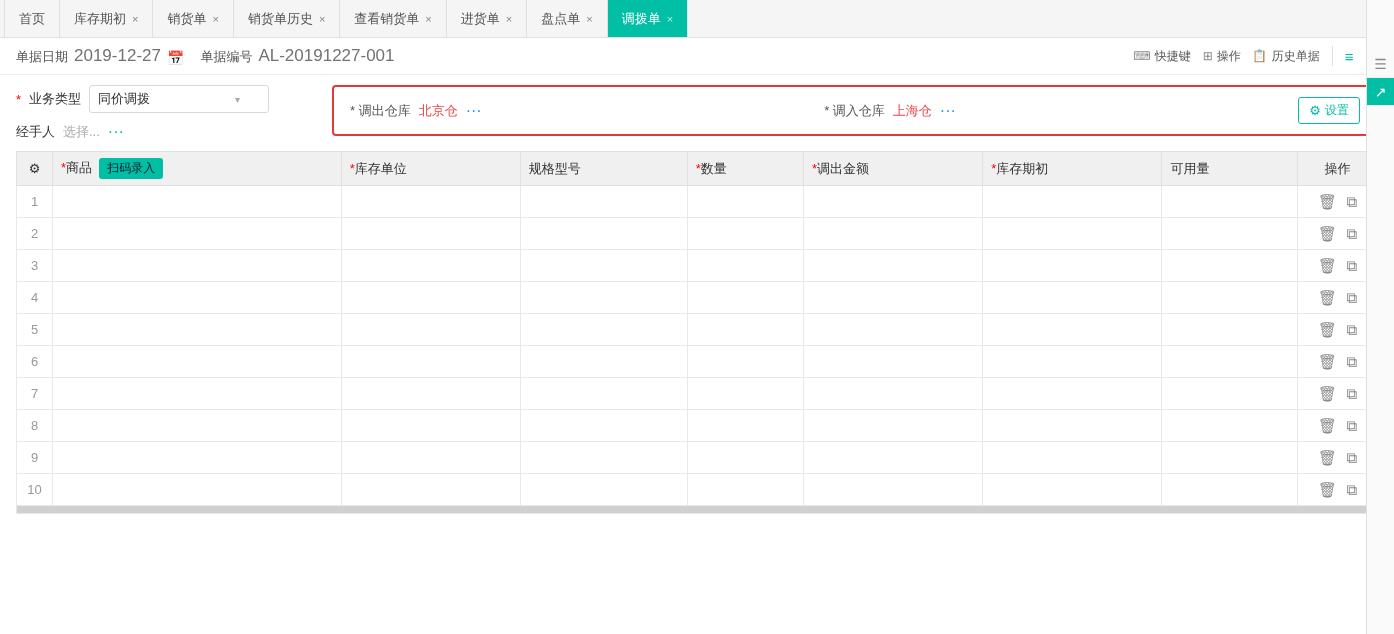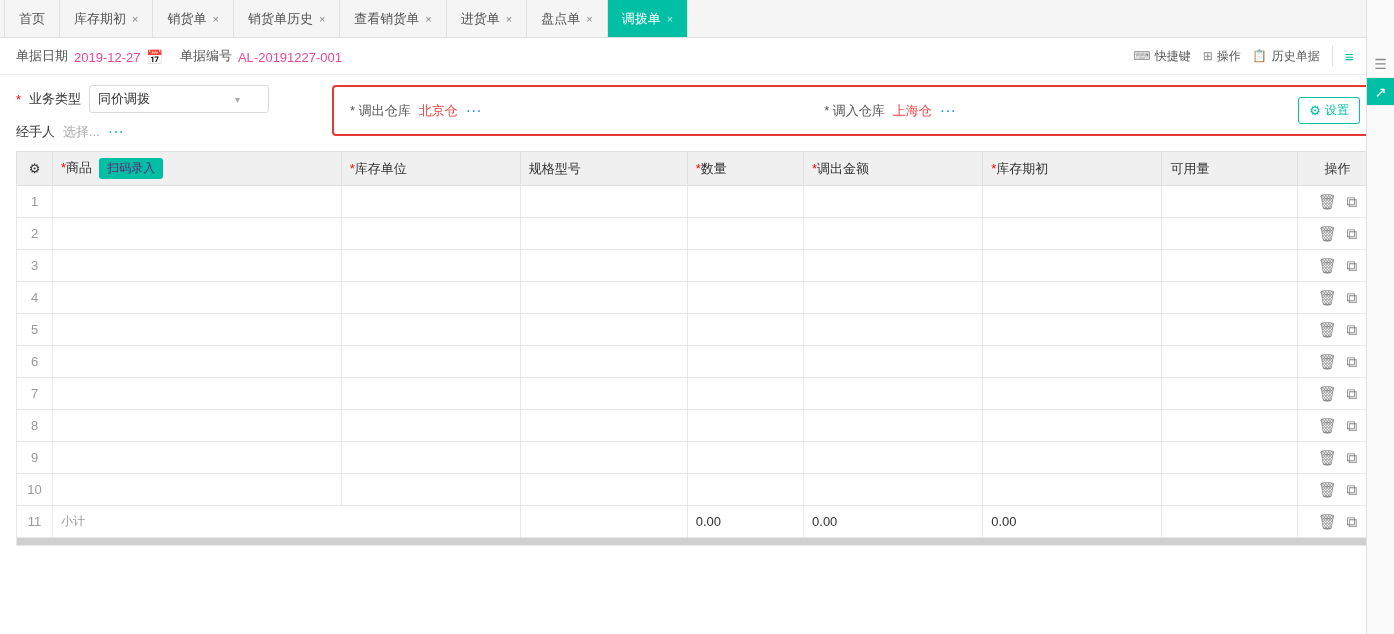--- a/index.html
+++ b/index.html
@@ -26,21 +26,21 @@
       margin-left: auto; font-size: 18px; cursor: pointer; color: #999; padding: 0 8px;
     }
 
     
     .toolbar {
       display: flex; align-items: center; padding: 8px 16px; border-bottom: 1px solid #eee;
       gap: 16px;
     }
     .toolbar-field { display: flex; align-items: flex-end; gap: 6px; }
     .toolbar-label { color: #555; font-size: 13px; }
-    .toolbar-value { color: #ec4899; font-size: 13px; }
+    .toolbar-value { color: #737373; font-size: 17px; }
     .toolbar-icon { color: #00bfa5; cursor: pointer; font-size: 14px; }
     .toolbar-right { margin-left: auto; display: flex; align-items: center; gap: 12px; }
     .toolbar-right-item { display: flex; align-items: center; gap: 4px; color: #555; cursor: pointer; font-size: 12px; }
     .toolbar-right-item .icon { color: #888; }
     .grid-icon { font-size: 15px; color: #888; cursor: pointer; }
     .grid-icon.active { color: #00bfa5; }
 
     
     .form-area {
       display: flex; align-items: flex-start; padding: 10px 16px; gap: 16px;
@@ -83,21 +83,21 @@
       font-weight: normal; color: #333; white-space: nowrap;
     }
     td {
       border: 1px solid #e8e8e8; padding: 5px 8px; height: 32px;
       color: #333; background: #fff;
     }
     .row-num { color: #999; text-align: center; width: 36px; }
     .op-cell { text-align: center; white-space: nowrap; }
     .op-btn { background: none; border: none; cursor: pointer; color: #888; font-size: 15px; padding: 0 3px; }
     .scan-btn {
-      background: #00bfa5; color: #701a75; border: none; border-radius: 3px;
+      background: #00bfa5; color: #0f172a; border: none; border-radius: 3px;
       padding: 2px 8px; font-size: 12px; cursor: pointer;
     }
     .gear-th { width: 32px; text-align: center; }
 
     
     .right-sidebar {
       position: fixed; right: 0; top: 0; height: 100%; width: 28px;
       display: flex; flex-direction: column; align-items: center; justify-content: flex-start;
       gap: 0; border-left: 1px solid #e0e0e0; background: #fafafa;
       padding-top: 50px;
@@ -385,33 +385,20 @@
         <td></td>
         <td></td>
         <td></td>
         <td></td>
         <td class="op-cell">
           <button class="op-btn">🗑</button>
           <button class="op-btn">⧉</button>
         </td>
       </tr>
         <tr>
-        <td class="row-num subtotal-row">11</td>
-        <td class="subtotal-row" colspan="2" style="color:#999; font-size:12px;">小计</td>
-        <td class="subtotal-row"></td>
-        <td class="subtotal-row">0.00</td>
-        <td class="subtotal-row">0.00</td>
-        <td class="subtotal-row">0.00</td>
-        <td class="subtotal-row"></td>
-        <td class="subtotal-row op-cell">
-          <button class="op-btn">🗑</button>
-          <button class="op-btn">⧉</button>
-        </td>
-      </tr>
-        <tr>
           <td colspan="9" style="height:8px; background:#d0d0d0; padding:0;"></td>
         </tr>
       </tbody>
   </table>
 </div>
 
 <div class="right-sidebar">
   <div class="sidebar-icon">☰</div>
   <div class="sidebar-icon teal">↗</div>
 </div>

